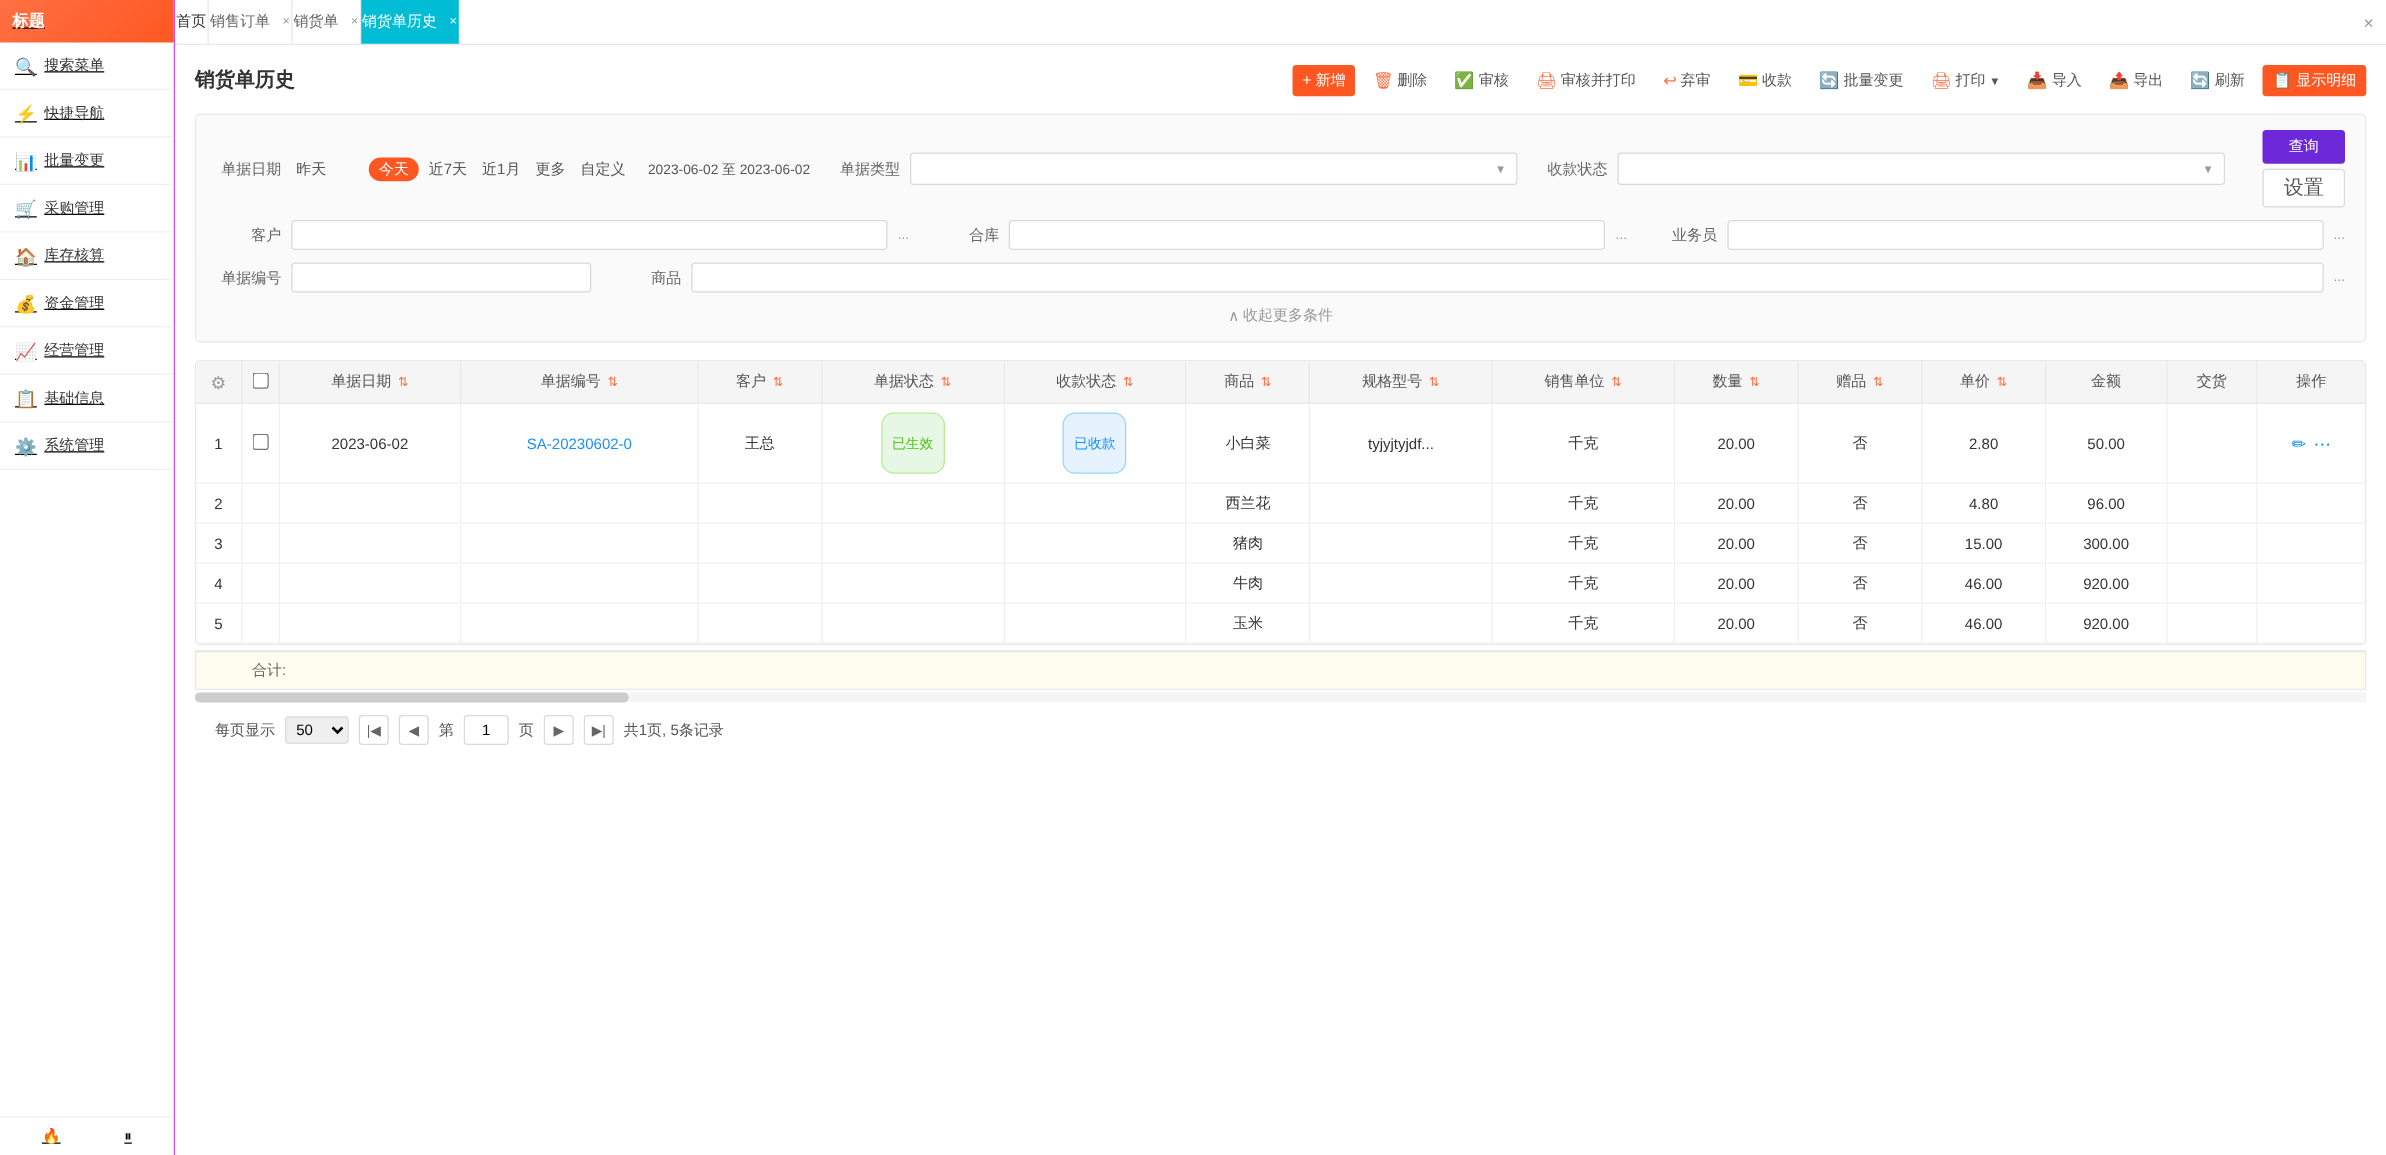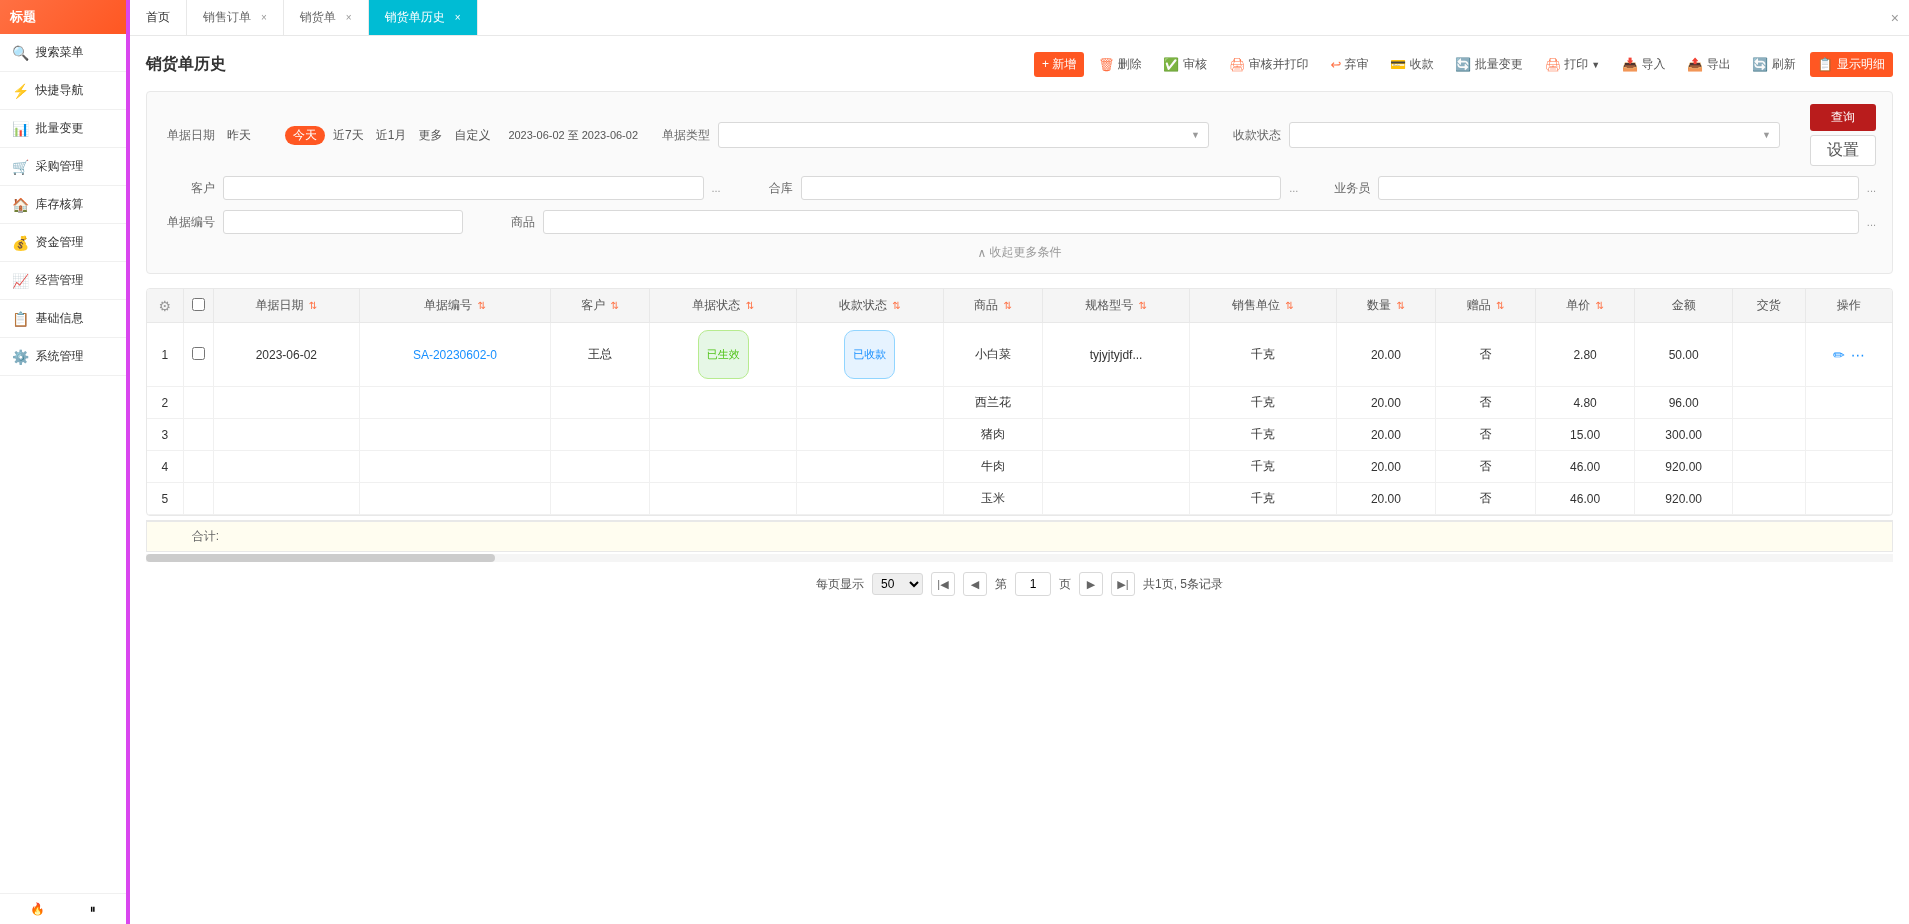--- a/index.html
+++ b/index.html
@@ -1,25 +1,26 @@
 <!DOCTYPE html>
 <html><head>
   <meta charset="utf-8">
   <style>
     * { box-sizing: border-box; margin: 0; padding: 0; font-family: 'Microsoft YaHei', Arial, sans-serif; font-size: 12px; }
     body { display: flex; height: 924px; overflow: hidden; background: #f5f5f5; }
 
     
     .sidebar {
-      width: 130px;
+      width: 140px;
       background: #fff;
-      border-right: 4px solid #d946ef;
+      border-right: 1px solid #d946ef;
       display: flex;
       flex-direction: column;
       flex-shrink: 0;
+      text-decoration: underline;
     }
     .sidebar-top {
       background: linear-gradient(135deg, #ff7043, #ff5722);
       color: #fff;
       padding: 8px 10px;
       font-size: 13px;
       font-weight: bold;
     }
     .sidebar-item {
       display: flex;
@@ -52,21 +53,21 @@
       display: flex;
       align-items: center;
       background: #fff;
       border-bottom: 1px solid #e8e8e8;
       height: 36px;
       padding: 0;
     }
     .tab {
       display: flex;
       align-items: center;
-      padding: 0 16px;
+      padding: 0 1px;
       height: 100%;
       border-right: 1px solid #e8e8e8;
       cursor: pointer;
       color: #666;
       gap: 6px;
       white-space: nowrap;
     }
     .tab.active {
       background: #00bcd4;
       color: #fff;
@@ -215,21 +216,21 @@
 
     
     .query-settings {
       display: flex;
       flex-direction: column;
       gap: 4px;
       align-self: flex-start;
       margin-left: 10px;
     }
     .query-btn {
-      background: #b91c1c;
+      background: #6d28d9;
       color: #fff;
       border: none;
       border-radius: 3px;
       padding: 5px 16px;
       cursor: pointer;
       font-size: 12px;
     }
     .settings-btn {
       background: #fff;
       color: #555;
@@ -311,21 +312,21 @@
       justify-content: flex-end;
       gap: 80px;
       padding-right: 140px;
     }
     .summary-value { color: #333; font-weight: bold; }
 
     
     .pagination {
       display: flex;
       align-items: center;
-      justify-content: center;
+      justify-content: flex-start;
       padding: 10px 16px;
       gap: 8px;
       color: #555;
     }
     .pagination-btn {
       width: 24px;
       height: 24px;
       border: 1px solid #d9d9d9;
       border-radius: 3px;
       background: #fff;

